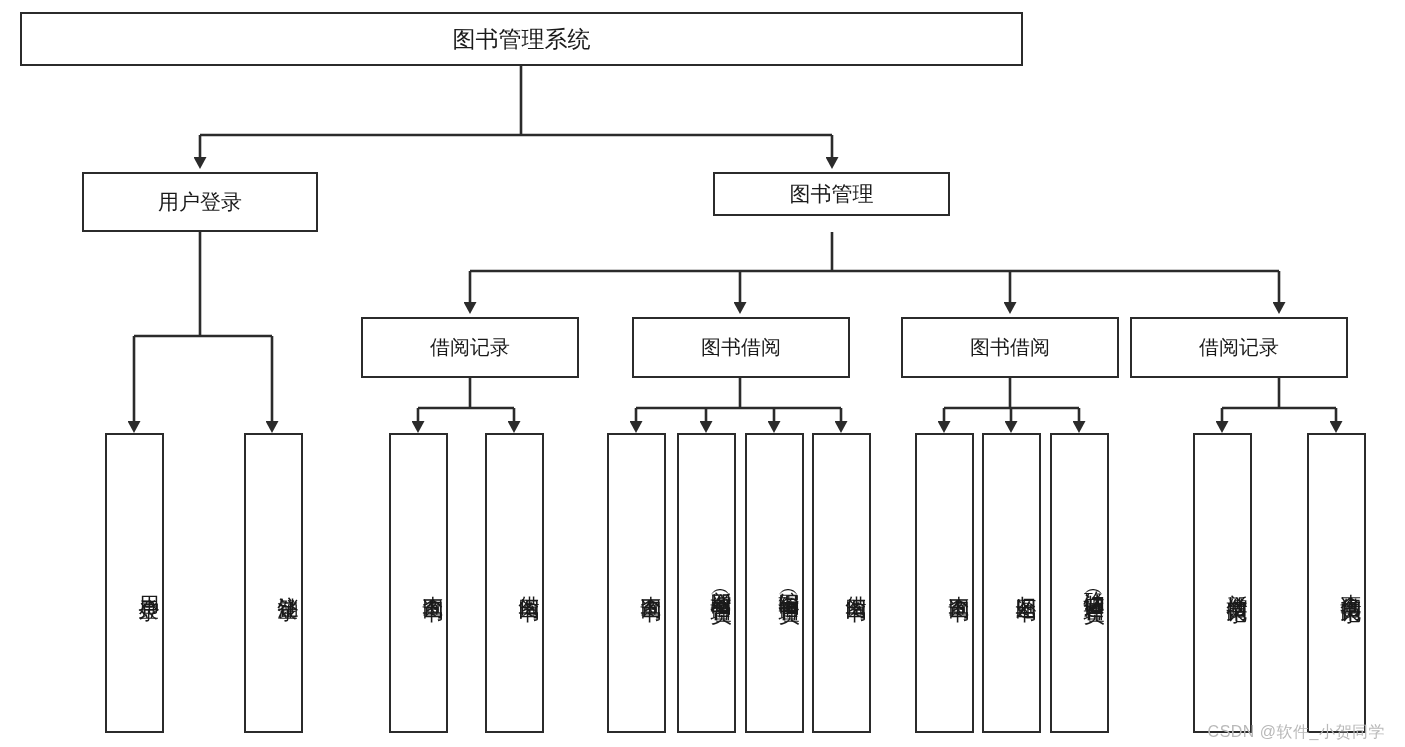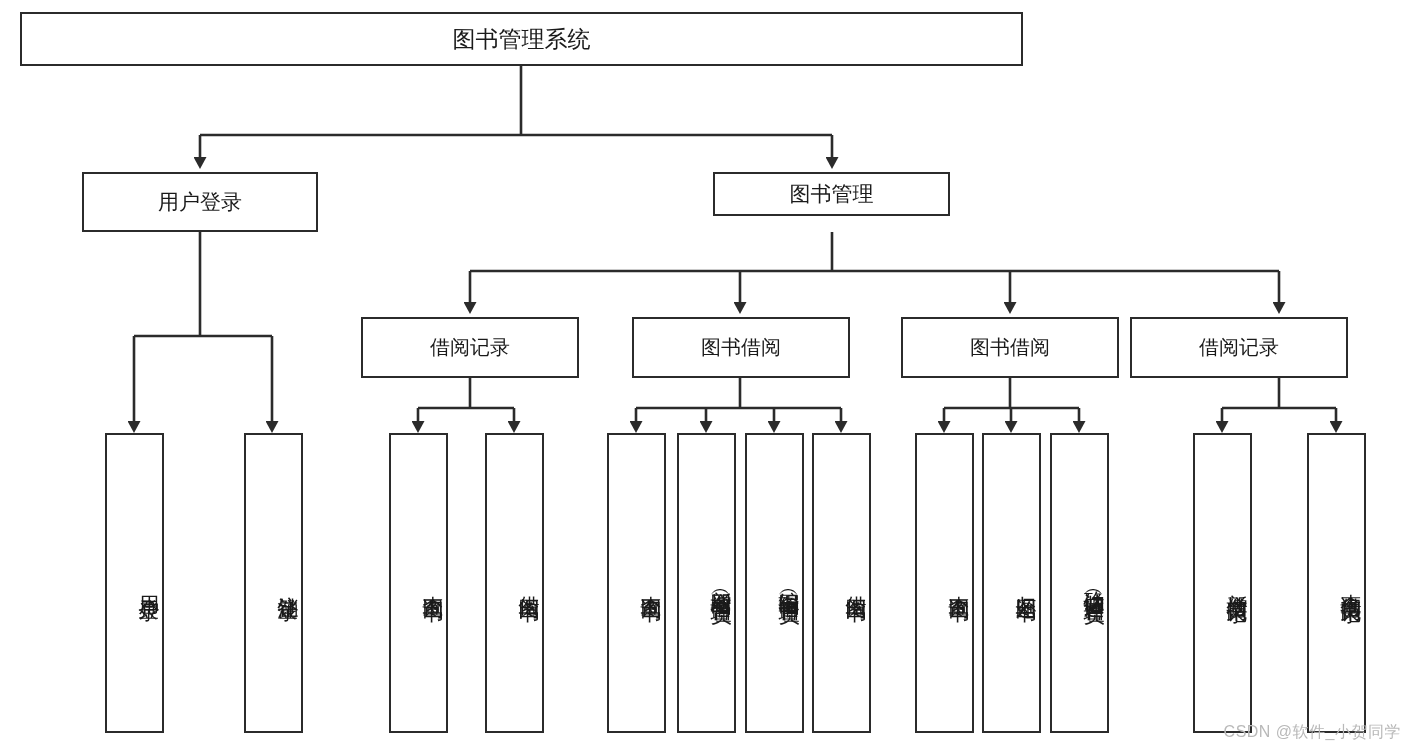--- a/index.html
+++ b/index.html
@@ -58,21 +58,21 @@
   .edge-line {
     stroke: #2b2b2b;
     stroke-width: 2.6;
     fill: none;
   }
   .arrow-head {
     fill: #2b2b2b;
   }
   .watermark {
     position: absolute;
-    right: 4px;
+    right: 20px;
     bottom: 4px;
     font-size: 16px;
     color: #b9b9b9;
     letter-spacing: 0.5px;
     white-space: nowrap;
   }
 </style>
 </head>
 <body>
 

